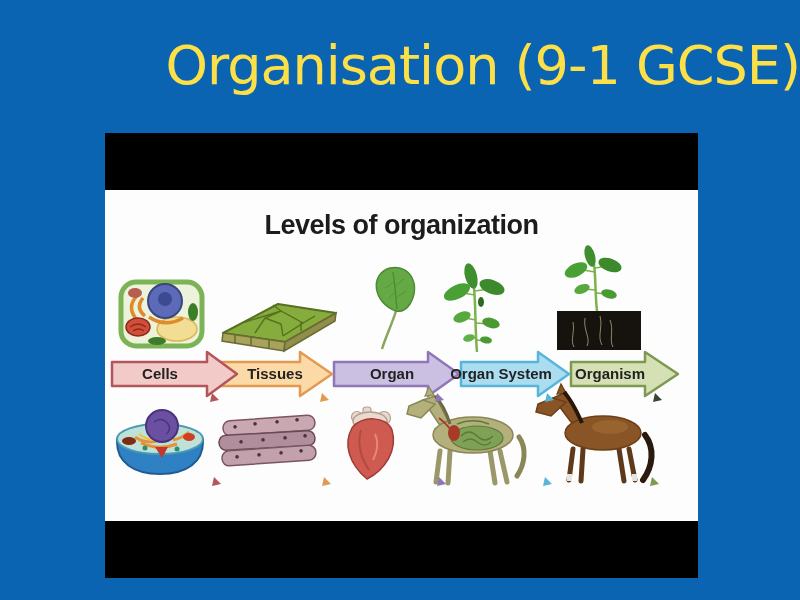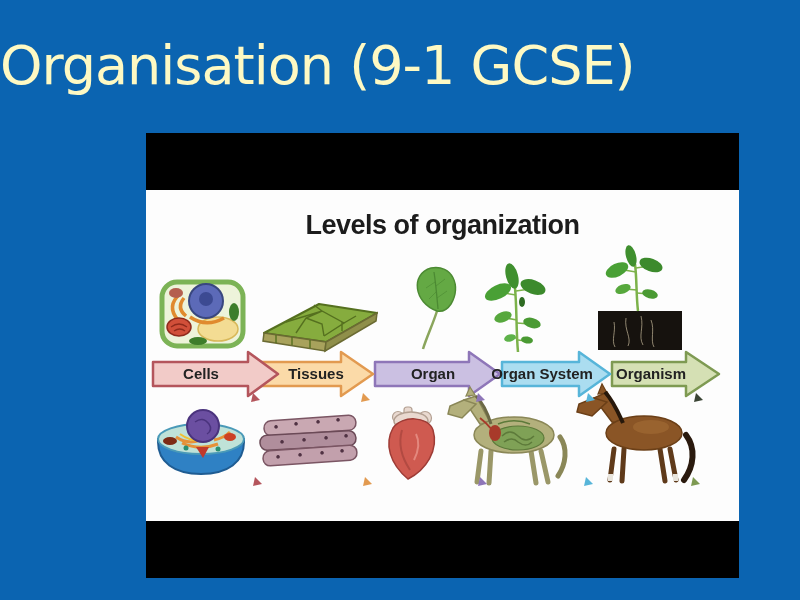--- a/index.html
+++ b/index.html
@@ -3,28 +3,27 @@
 <meta charset="utf-8">
 <style>
   html,body{margin:0;padding:0;}
   body{
     width:800px;height:600px;overflow:hidden;position:relative;
     background:#0b64b1;
     font-family:"Liberation Sans",sans-serif;
   }
   .page-title{
     position:absolute;top:18px;left:0;width:800px;height:96px;
-    color:#fef9c3;font-family:"DejaVu Sans",sans-serif;
-    font-size:54px;font-weight:500;text-align:left;line-height:96px;
+    color:#fde047;font-family:"DejaVu Sans",sans-serif;
+    font-size:54px;font-weight:500;text-align:right;line-height:96px;
     letter-spacing:-1px;white-space:nowrap;
   }
   .slide-panel{
     position:absolute;left:105px;top:133px;width:593px;height:445px;
     background:#ffffff;
-    margin-left:41px;
   }
   .letterbox{position:absolute;left:0;width:593px;height:57px;background:#000000;}
   .letterbox.top{top:0;}
   .letterbox.bottom{bottom:0;}
   .slide-content{position:absolute;left:0;top:57px;width:593px;height:331px;background:#fdfdfd;}
   .slide-heading{
     position:absolute;top:20px;left:0;width:593px;text-align:center;
     color:#1c1c1c;font-size:27px;font-weight:600;letter-spacing:-0.5px;
   }
   .diagram-svg{position:absolute;left:0;top:0;width:593px;height:331px;}

